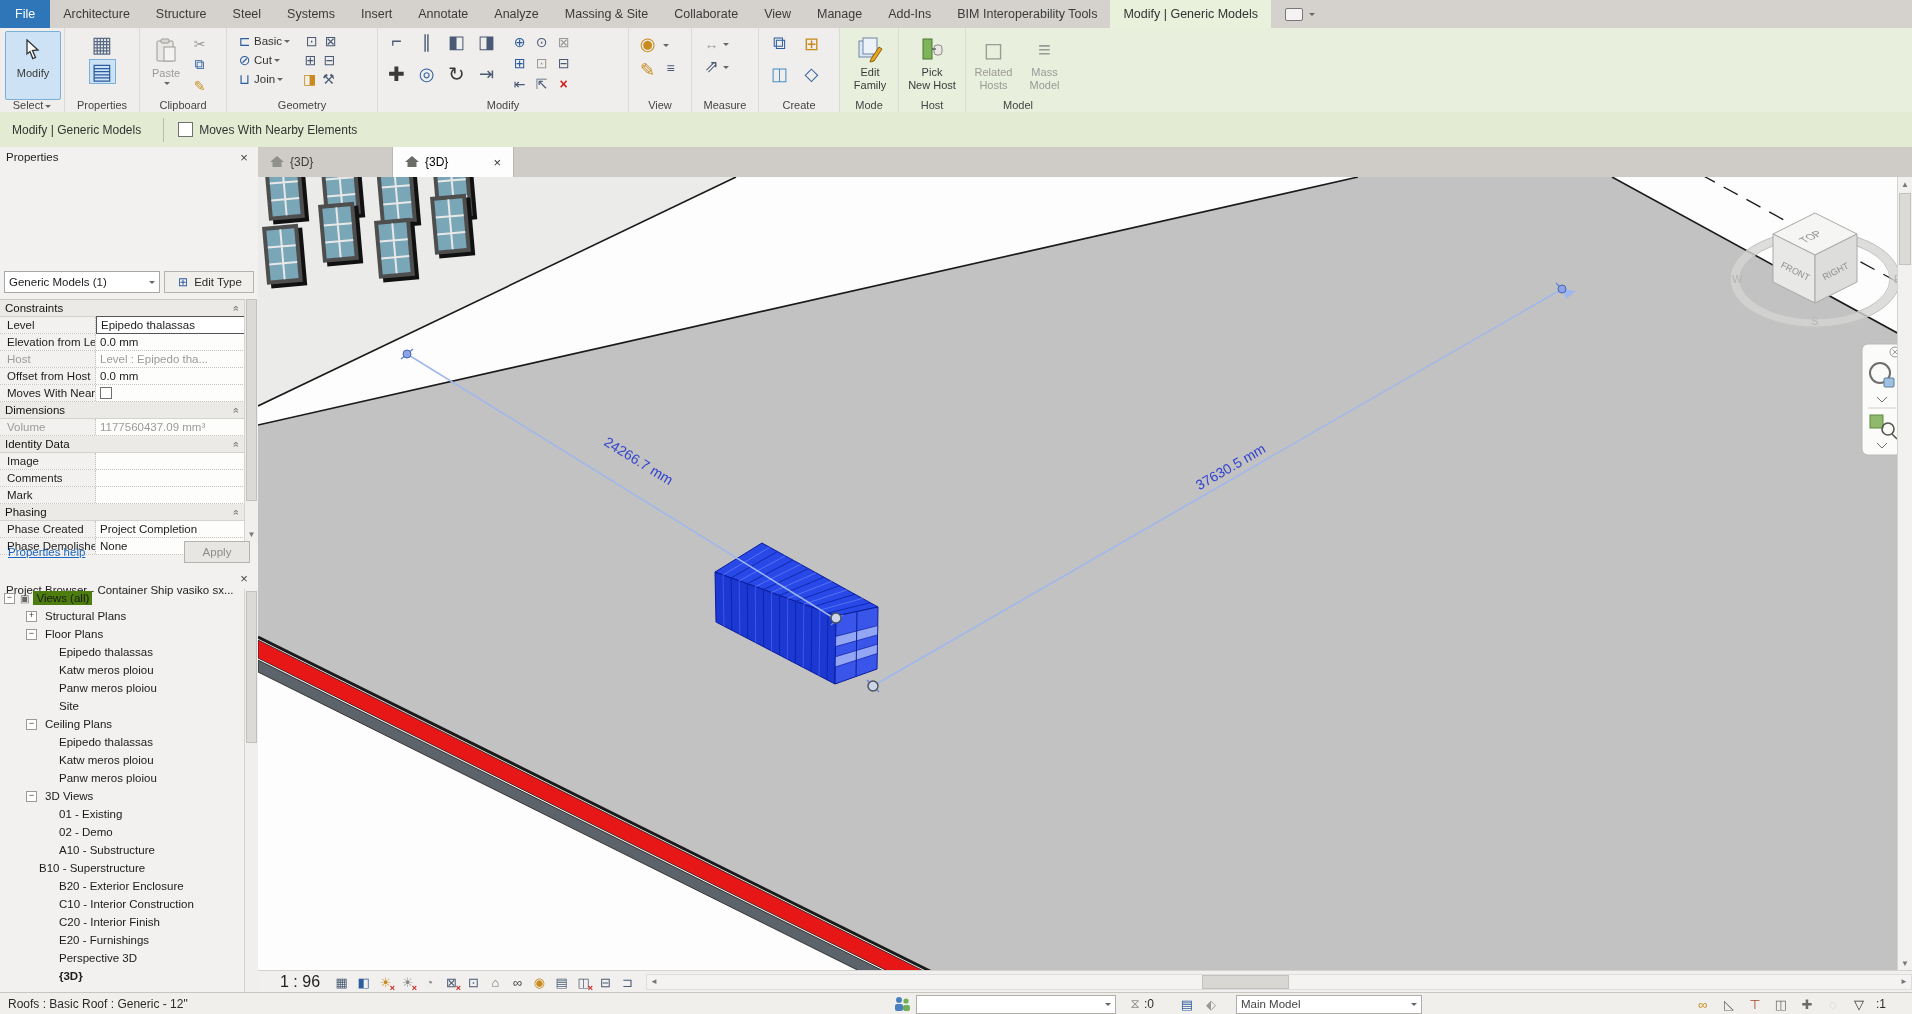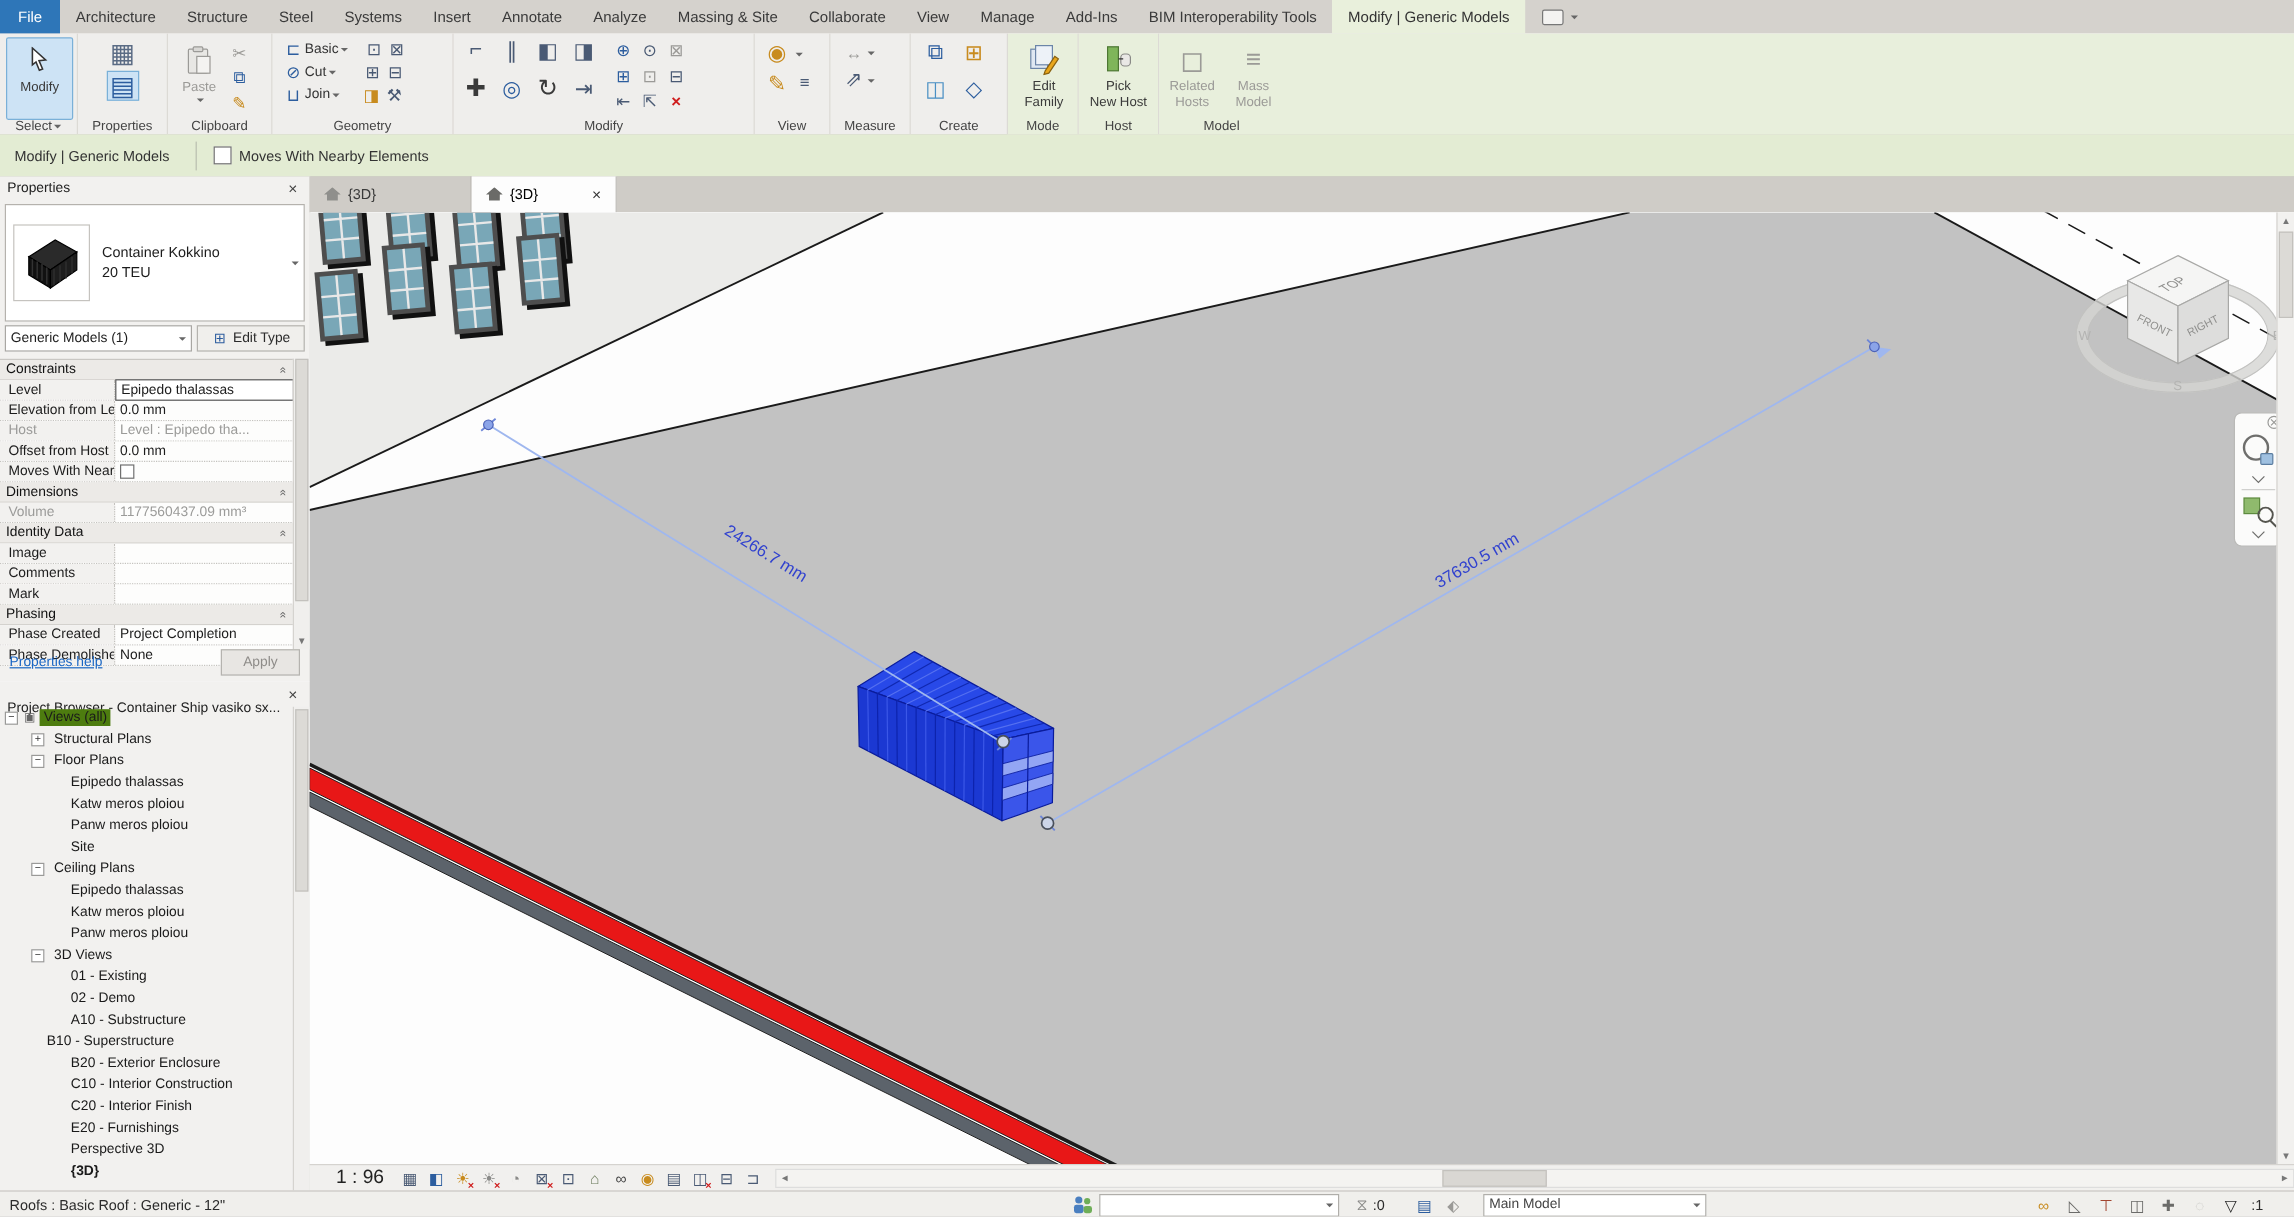--- a/index.html
+++ b/index.html
@@ -329,38 +329,20 @@
     <span style="margin-left:12px;">Modify | Generic Models</span>
     <span class="sep"></span>
     <span class="cbx"></span>
     <span>Moves With Nearby Elements</span>
   </div>
 
   <div class="lpanel" style="top:147px;height:421px;">
     <div class="phead">
       <span>Properties</span>
       <span class="x">×</span>
-    </div>
-    <div class="tsel">
-      <span class="tthumb">
-        <svg width="54" height="54" viewBox="0 0 54 54">
-          <polygon points="8,22 30,8 48,18 26,33" fill="#2a2a2a" stroke="#000"></polygon>
-          <polygon points="8,22 26,33 26,48 8,37" fill="#111" stroke="#000"></polygon>
-          <polygon points="26,33 48,18 48,33 26,48" fill="#1d1d1d" stroke="#000"></polygon>
-          <path d="M11 24 L11 38 M15 26 L15 40 M19 28 L19 42 M23 31 L23 45" stroke="#333" stroke-width="1.2"></path>
-          <path d="M29 32 L29 46 M34 29 L34 43 M39 26 L39 40 M44 22 L44 36" stroke="#2e2e2e" stroke-width="1.2"></path>
-        </svg>
-      </span>
-      <span class="tname">
-        <span>Container Kokkino</span><br>
-        <span>20 TEU</span>
-      </span>
-      <span class="tdrop">
-          <span class="dda"></span>
-        </span>
     </div>
     <div class="frow">
       <div class="combo">
         <span>Generic Models (1)</span>
         <span class="dda"></span>
       </div>
       <div class="etbtn">
         <span class="si blue" style="width:14px;font-size:12px;">⊞</span>
         <span>Edit Type</span>
       </div>

